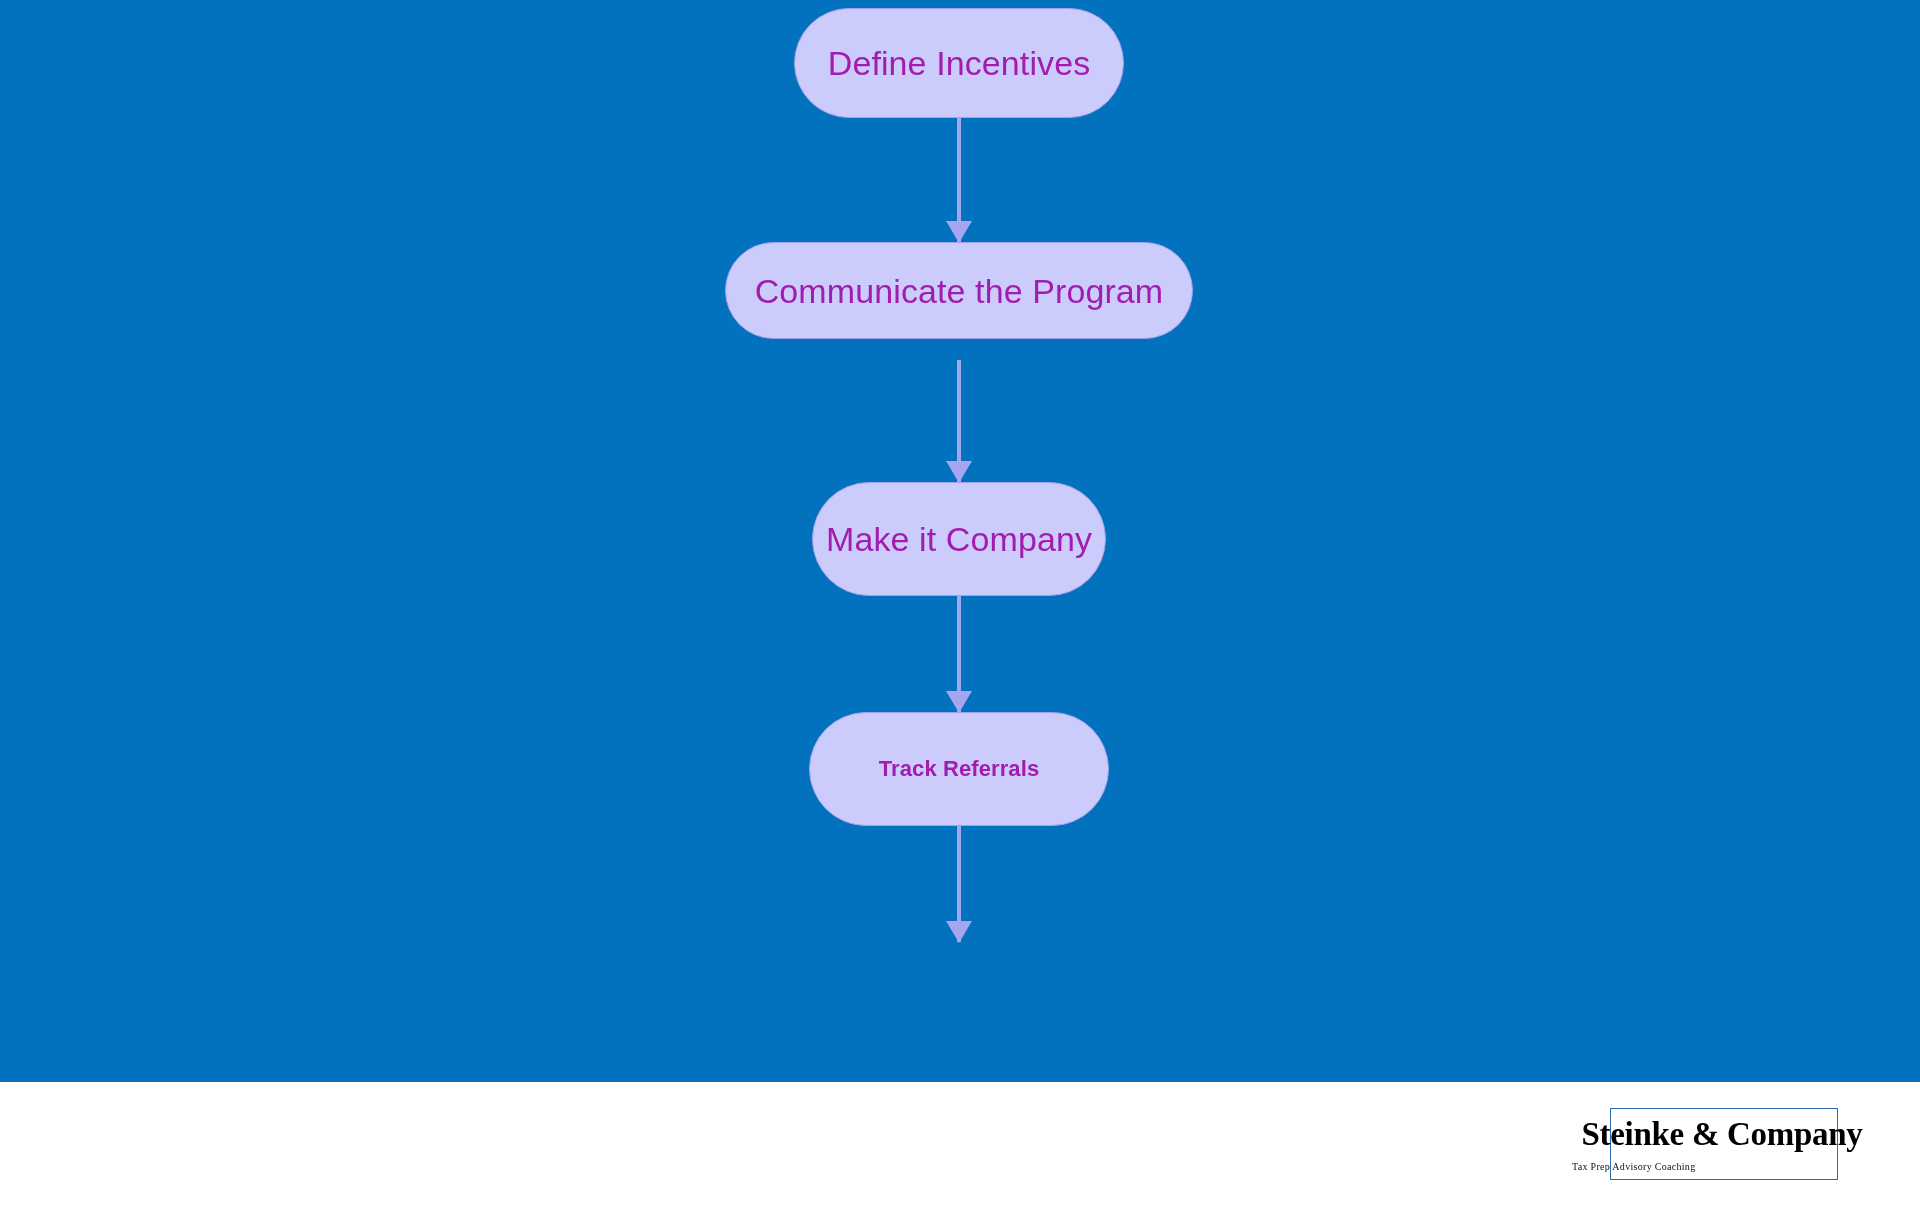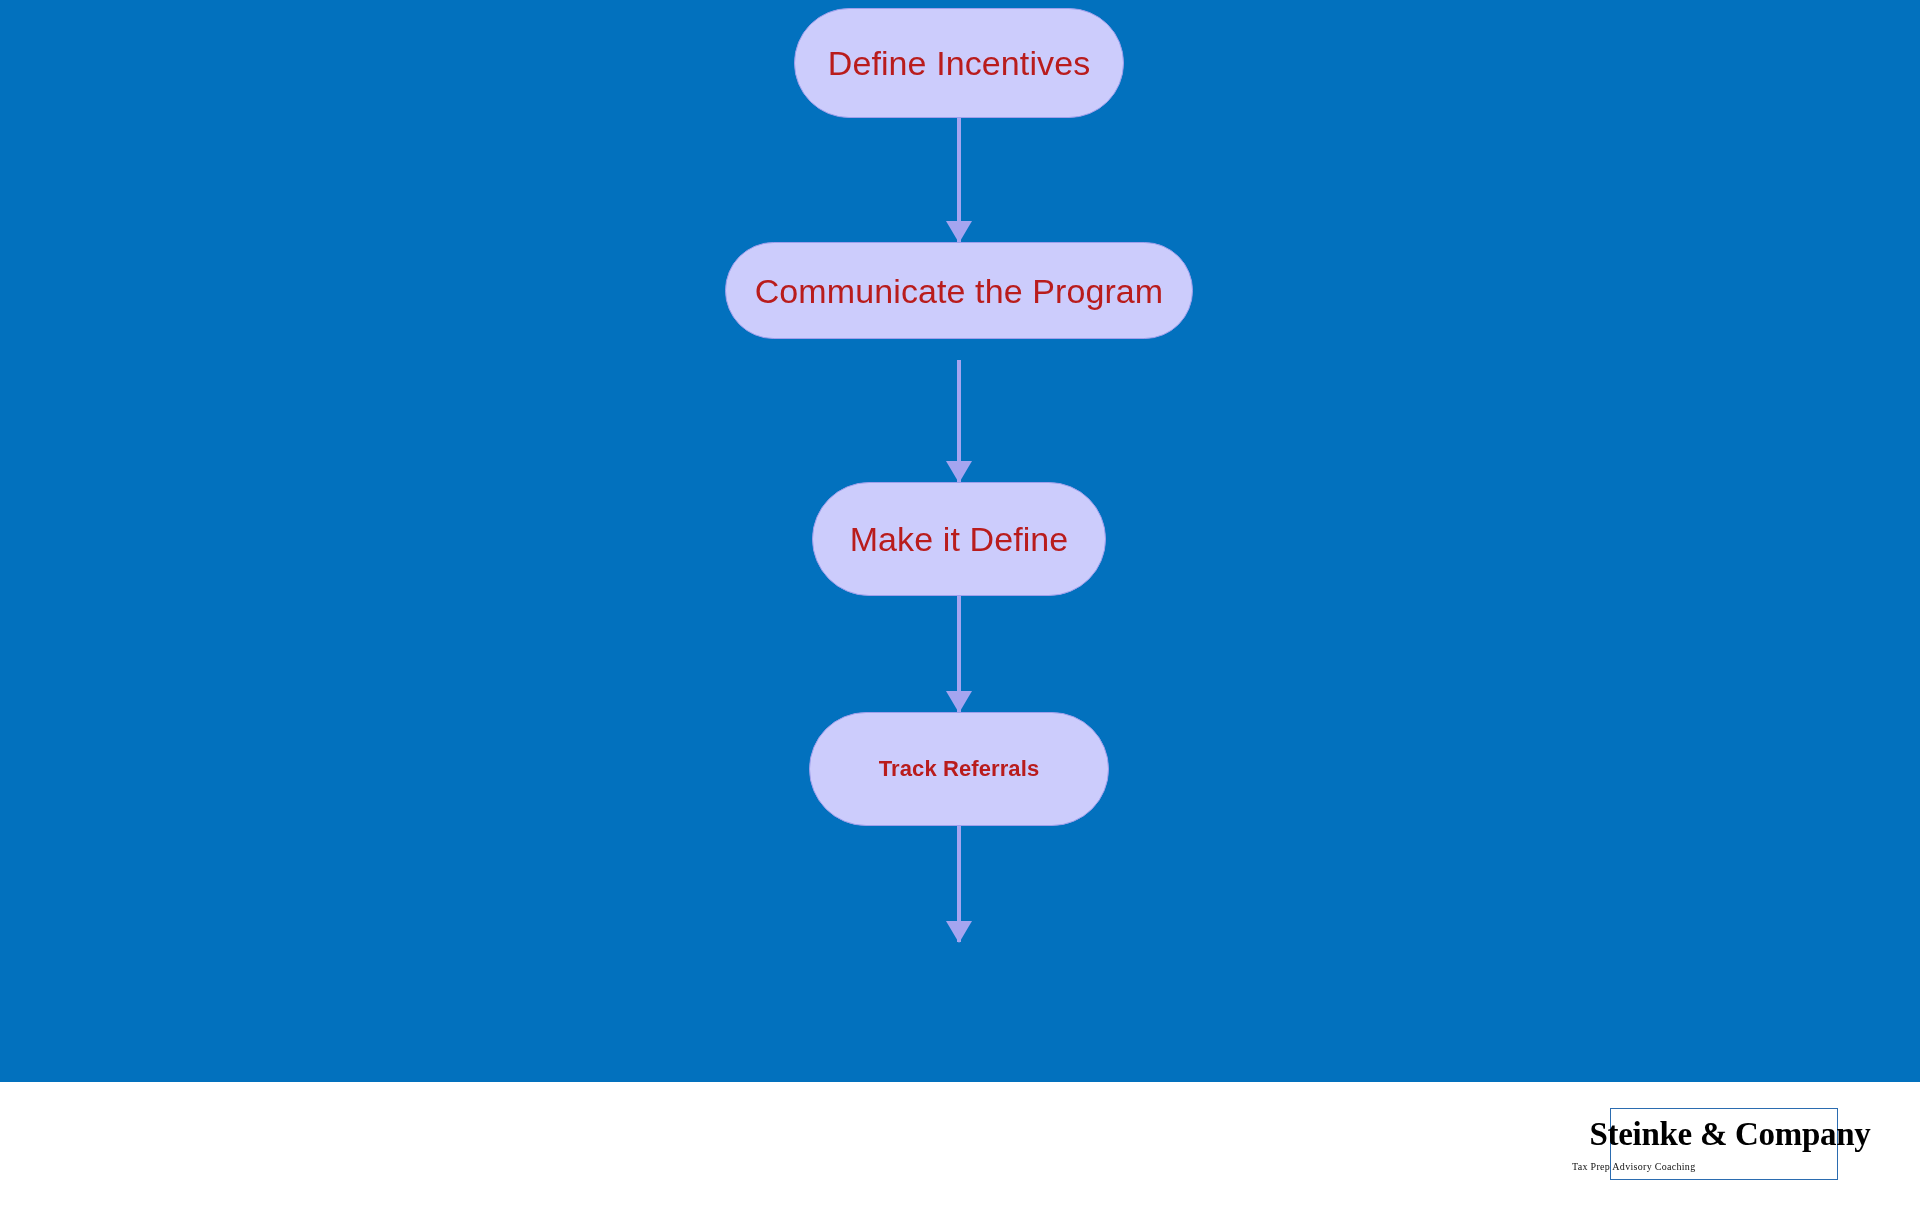--- a/index.html
+++ b/index.html
@@ -42,21 +42,21 @@
   
   .node {
     position: absolute;
     box-sizing: border-box;
     background: #ccccfc;
     border: 1.6px solid #9f9fec;
     border-radius: 999px;
     display: flex;
     align-items: center;
     justify-content: center;
-    color: #b91c1c;
+    color: #a21caf;
     font-family: "Liberation Sans", sans-serif;
     font-weight: 400;
     letter-spacing: 0.1px;
     white-space: nowrap;
     transform: translateX(-50%);
   }
 
   .node-label {
     display: block;
     line-height: 1;
@@ -121,21 +121,21 @@
     position: absolute;
     left: 38px;
     top: 16px;
     width: 228px;
     height: 72px;
     border: 1.6px solid #2b6cb0;
     box-sizing: border-box;
   }
   #logo-name {
     position: absolute;
-    left: 8px;
+    left: 0;
     top: 26px;
     width: 300px;
     text-align: center;
     font-family: "Liberation Serif", serif;
     font-weight: 700;
     font-size: 33px;
     color: #000000;
     letter-spacing: -0.3px;
     line-height: 1;
     white-space: nowrap;
@@ -182,21 +182,21 @@
 
       <div class="node" id="node-0">
         <span class="node-label">Define Incentives</span>
       </div>
 
       <div class="node" id="node-1">
         <span class="node-label">Communicate the Program</span>
       </div>
 
       <div class="node" id="node-2">
-        <span class="node-label">Make it Define</span>
+        <span class="node-label">Make it Company</span>
       </div>
 
       <div class="node" id="node-3">
         <span class="node-label">Track Referrals</span>
       </div>
 
 
     </div>
   </div>
 

